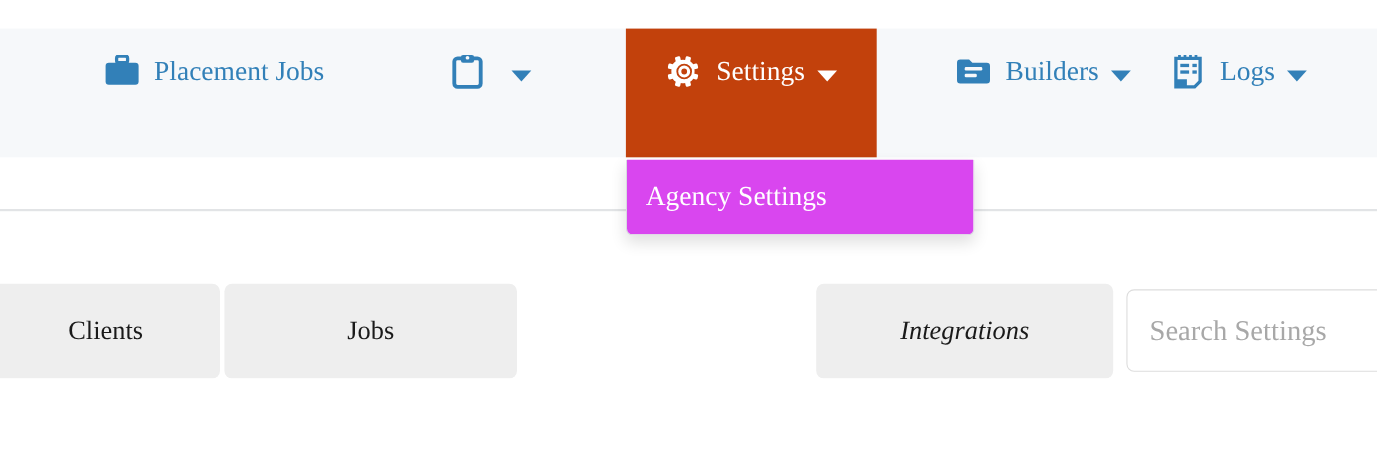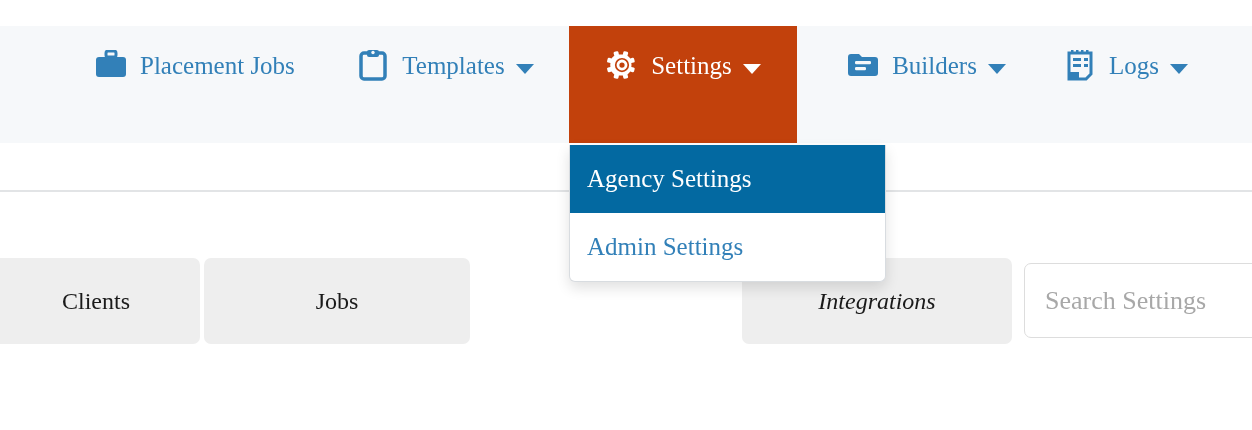--- a/index.html
+++ b/index.html
@@ -81,21 +81,21 @@
   .nav-item.active {
     background: #c2410c;
     color: #ffffff;
   }
   .nav-item.active .nav-caret { border-top-color: #ffffff; }
 
   
   #nav-placement { left: 62px;  width: 250px; }
   #nav-templates { left: 340px; width: 210px; }
   #nav-settings  { left: 569px; width: 228px; }
-  #nav-builders  { left: 826px; width: 200px; }
+  #nav-builders  { left: 848px; width: 200px; }
   #nav-logs      { left: 1058px; width: 135px; }
 
   
   #nav-extra {
     left: 1240px;
     width: 90px;
     overflow: hidden;
   }
 
   
@@ -117,21 +117,21 @@
     display: block;
     padding: 14px 0 14px 17px;
     font-size: 25px;
     line-height: 40px;
     color: #3280b8;
     text-decoration: none;
     cursor: pointer;
     white-space: nowrap;
   }
   .dropdown-item.selected {
-    background: #0369a1;
+    background: #d946ef;
     color: #ffffff;
   }
 
   
   .divider {
     position: absolute;
     left: 0; top: 190px;
     width: 1252px;
     height: 2px;
     background: #e2e4e6;
@@ -225,21 +225,20 @@
     </a>
 
     <a id="nav-templates" class="nav-item">
       <span class="nav-icon">
         <svg width="28" height="32" viewBox="0 0 28 32" aria-hidden="true">
           <rect x="2" y="4" width="24" height="26" rx="3" fill="none" stroke="#3280b8" stroke-width="3.5"></rect>
           <rect x="8" y="1" width="12" height="7" rx="2" fill="#3280b8"></rect>
           <circle cx="14" cy="3.5" r="1.7" fill="#f6f8fa"></circle>
         </svg>
       </span>
-      <span class="nav-label">Templates</span>
       <span class="nav-caret"></span>
     </a>
 
     <a id="nav-settings" class="nav-item active">
       <span class="nav-icon">
         <svg width="30" height="30" viewBox="0 0 32 32" fill="#ffffff" aria-hidden="true">
           <path d="M16 10.2a5.8 5.8 0 1 0 0 11.6 5.8 5.8 0 0 0 0-11.6zm0 8.6a2.8 2.8 0 1 1 0-5.6 2.8 2.8 0 0 1 0 5.6z"></path>
           <path d="M28.4 18.6l-2.5-.5a10.3 10.3 0 0 0 0-4.2l2.5-.5a1.4 1.4 0 0 0 1.1-1.7l-.6-2.4a1.4 1.4 0 0 0-1.7-1l-2.4.7a10.4 10.4 0 0 0-3-3l.7-2.4a1.4 1.4 0 0 0-1-1.7l-2.4-.6a1.4 1.4 0 0 0-1.7 1.1l-.5 2.5a10.3 10.3 0 0 0-4.2 0l-.5-2.5a1.4 1.4 0 0 0-1.7-1.1l-2.4.6a1.4 1.4 0 0 0-1 1.7l.7 2.4a10.4 10.4 0 0 0-3 3l-2.4-.7a1.4 1.4 0 0 0-1.7 1l-.6 2.4a1.4 1.4 0 0 0 1.1 1.7l2.5.5a10.3 10.3 0 0 0 0 4.2l-2.5.5a1.4 1.4 0 0 0-1.1 1.7l.6 2.4a1.4 1.4 0 0 0 1.7 1l2.4-.7a10.4 10.4 0 0 0 3 3l-.7 2.4a1.4 1.4 0 0 0 1 1.7l2.4.6a1.4 1.4 0 0 0 1.7-1.1l.5-2.5a10.3 10.3 0 0 0 4.2 0l.5 2.5a1.4 1.4 0 0 0 1.7 1.1l2.4-.6a1.4 1.4 0 0 0 1-1.7l-.7-2.4a10.4 10.4 0 0 0 3-3l2.4.7a1.4 1.4 0 0 0 1.7-1l.6-2.4a1.4 1.4 0 0 0-1.1-1.7zM16 23.6a7.6 7.6 0 1 1 0-15.2 7.6 7.6 0 0 1 0 15.2z"></path>
         </svg>
       </span>
@@ -280,21 +279,20 @@
 
     <span id="nav-extra" class="nav-item">
       
     </span>
 
   </div>
 </div>
 
 <div class="dropdown">
   <a class="dropdown-item selected">Agency Settings</a>
-  <a class="dropdown-item">Admin Settings</a>
 </div>
 
 <div class="divider"></div>
 
 <div class="tabrow">
   <div id="tab-clients" class="tab">Clients</div>
   <div id="tab-jobs" class="tab">Jobs</div>
   <div id="tab-integrations" class="tab">Integrations</div>
 </div>
 

